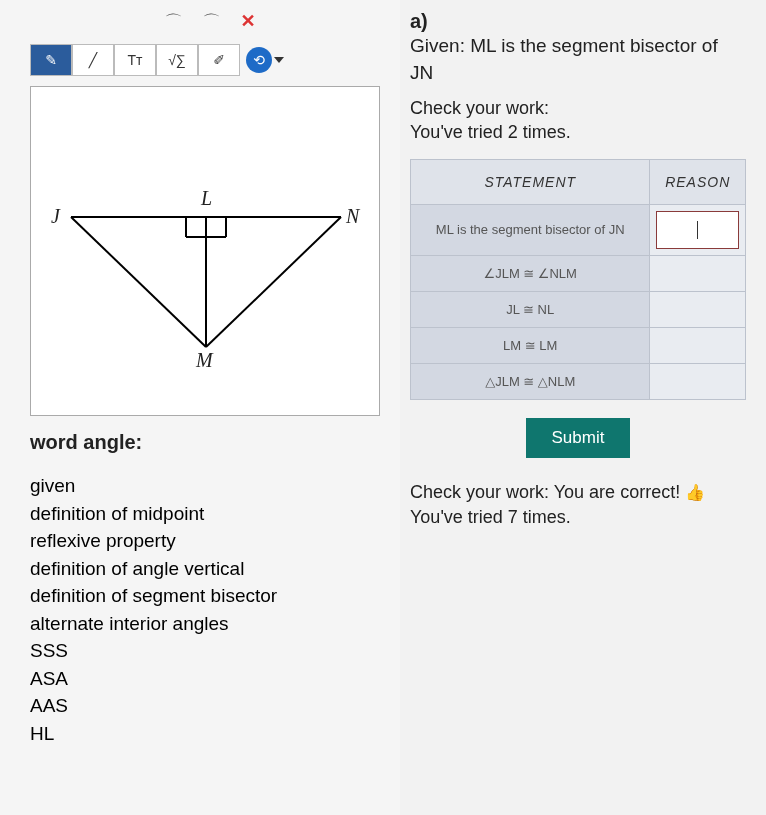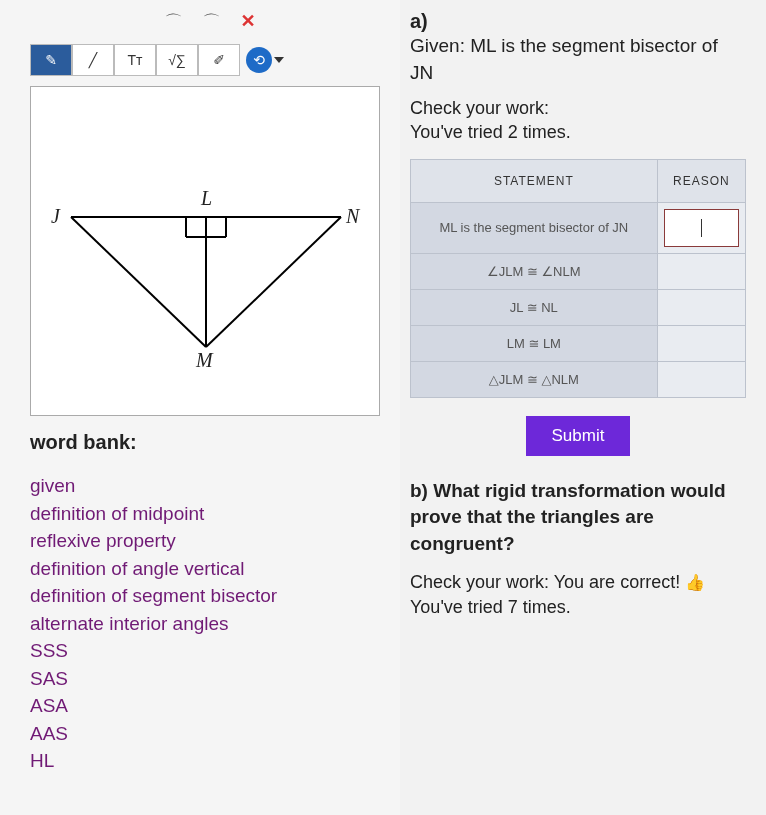--- a/index.html
+++ b/index.html
@@ -79,60 +79,61 @@
   .vlabel { position: absolute; font-size: 20px; font-style: italic; font-family: 'Times New Roman', serif; }
   .word-bank-title {
     font-weight: bold;
     font-size: 20px;
     margin-bottom: 18px;
     margin-top: 4px;
   }
   .word-bank-list div {
     font-size: 19px;
     line-height: 1.45;
-    color: #701a75;
+    color: #000000;
   }
   .part-label { font-size: 20px; font-weight: bold; }
   .given-line, .prove-line { font-size: 19px; margin-bottom: 10px; line-height: 1.4; }
   .given-line b, .prove-line b { font-weight: normal; }
   .check-line { font-size: 18px; line-height: 1.35; margin-bottom: 14px; }
   .proof-table {
     border-collapse: collapse;
     width: 100%;
     background: #dfe3ea;
     margin-bottom: 18px;
   }
   .proof-table th, .proof-table td {
     border: 1px solid #bcc2cd;
     padding: 10px 8px;
     font-size: 13px;
     color: #555;
     text-align: center;
   }
   .proof-table th {
-    font-size: 12px;
+    font-size: 14px;
     color: #333;
     font-weight: normal;
     letter-spacing: 1px;
     padding: 14px 8px;
+    font-style: italic;
   }
   .reason-input {
     width: 100%;
     height: 38px;
     border: 1.5px solid #8a3a3a;
     background: #fff;
     display: flex;
     align-items: center;
     justify-content: center;
   }
   .cursor-bar { width: 1px; height: 18px; background: #333; }
   .proof-table td.reason-cell { background: #e9ecf1; padding: 6px; }
   .proof-table td.stmt { background: #d3d8e2; }
   .submit-btn {
-    background: #6d28d9;
+    background: #0f766e;
     color: #fff;
     border: none;
     padding: 10px 26px;
     font-size: 17px;
     cursor: pointer;
     display: block;
     margin: 0 auto 22px auto;
     text-align: center;
   }
   .part-b { font-size: 19px; line-height: 1.4; margin-bottom: 12px; }
@@ -173,30 +174,29 @@
       <line x1="155" y1="130" x2="155" y2="150" stroke="#000" stroke-width="2"></line>
       <line x1="195" y1="130" x2="195" y2="150" stroke="#000" stroke-width="2"></line>
       <line x1="155" y1="150" x2="195" y2="150" stroke="#000" stroke-width="2"></line>
     </svg>
     <div class="vlabel" style="left:20px; top:118px;">J</div>
     <div class="vlabel" style="left:170px; top:100px;">L</div>
     <div class="vlabel" style="left:315px; top:118px;">N</div>
     <div class="vlabel" style="left:165px; top:262px;">M</div>
   </div>
 
-  <div class="word-bank-title">word bank:</div>
+  <div class="word-bank-title">word angle:</div>
   <div class="word-bank-list">
     <div>given</div>
     <div>definition of midpoint</div>
     <div>reflexive property</div>
     <div>definition of angle vertical</div>
     <div>definition of segment bisector</div>
     <div>alternate interior angles</div>
     <div>SSS</div>
-    <div>SAS</div>
     <div>ASA</div>
     <div>AAS</div>
     <div>HL</div>
   </div>
 </div>
 
 <div class="right-col">
   <div class="part-label">a)</div>
   <div class="given-line">
     <b>Given:</b>
@@ -235,23 +235,19 @@
     </tr>
     <tr>
       <td class="stmt">△JLM ≅ △NLM</td>
       <td class="reason-cell"></td>
     </tr>
   </tbody>
     </table>
 
   <button class="submit-btn">Submit</button>
 
-  <div class="part-b">
-    <b><span>b)</span>
-    <span>What rigid transformation would prove that the triangles are congruent?</span></b>
-  </div>
   <div class="check-b">
     <span>Check your work:</span>
     <span>You are correct!</span>
     <span class="thumbs">👍</span><br>
     <span>You've tried 7 times.</span>
   </div>
 </div>
 
 </body></html>

